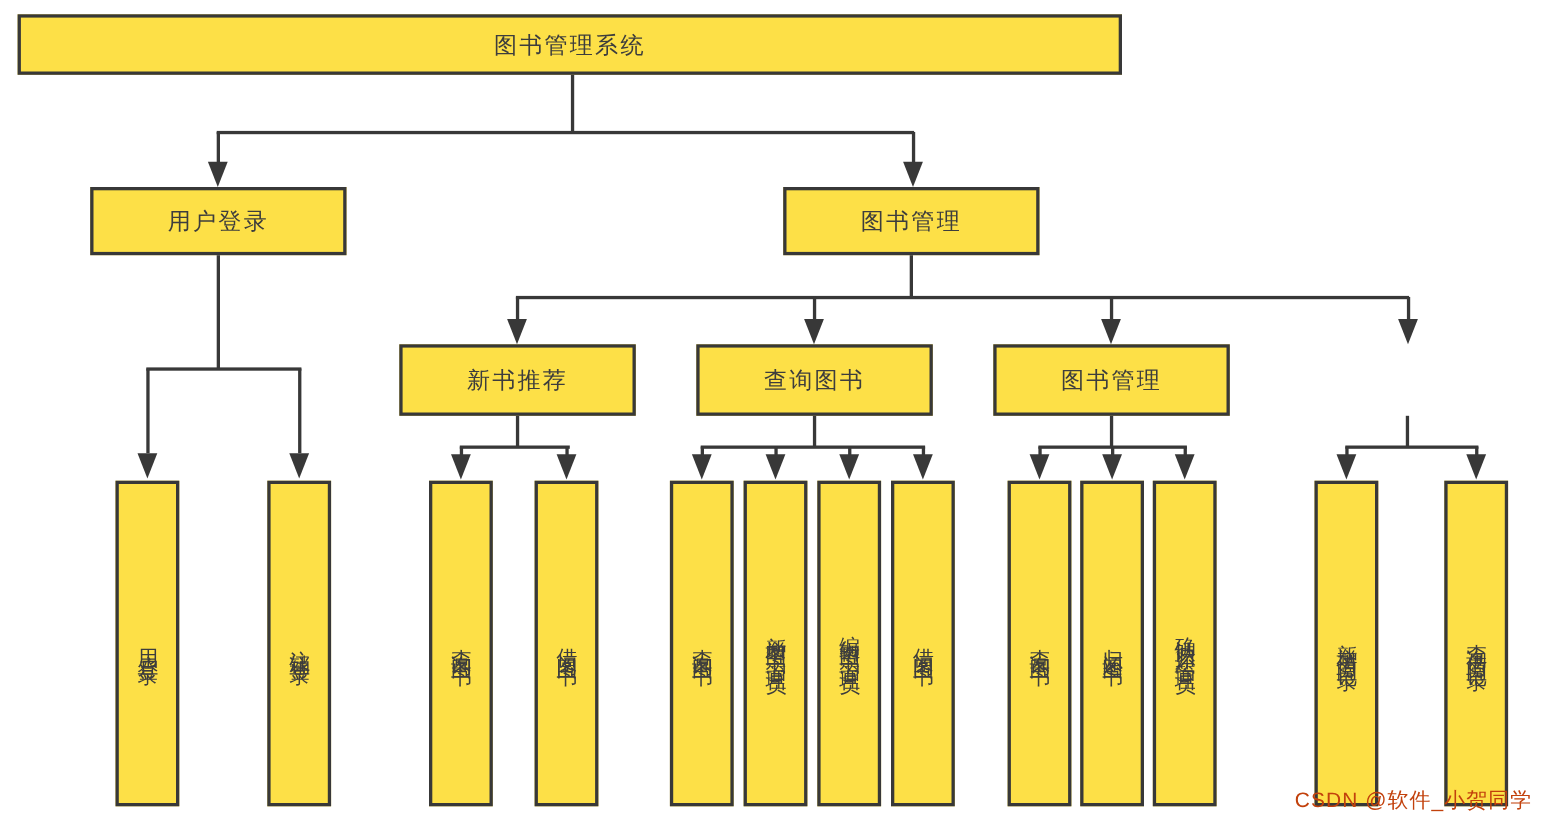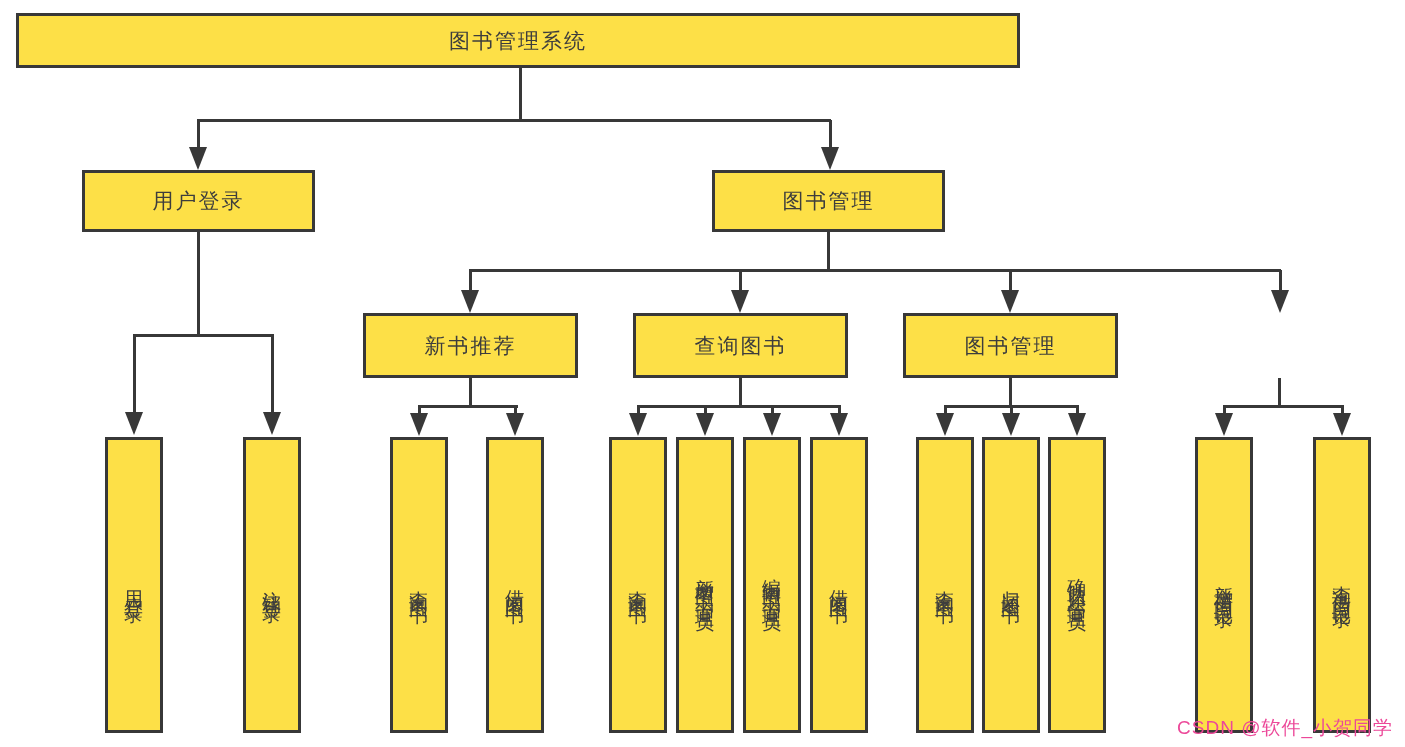--- a/index.html
+++ b/index.html
@@ -53,21 +53,21 @@
     width: 0; height: 0;
     border-left: 9px solid transparent;
     border-right: 9px solid transparent;
     border-top: 23px solid #383838;
   }
   .watermark {
     position: absolute;
     right: 12px;
     bottom: 6px;
     font-size: 19px;
-    color: #ec4899;
+    color: #c2410c;
     letter-spacing: 1px;
     white-space: nowrap;
   }
 </style>
 </head>
 <body>
 
 <div class="canvas">
 
   <div class="box root-box">

